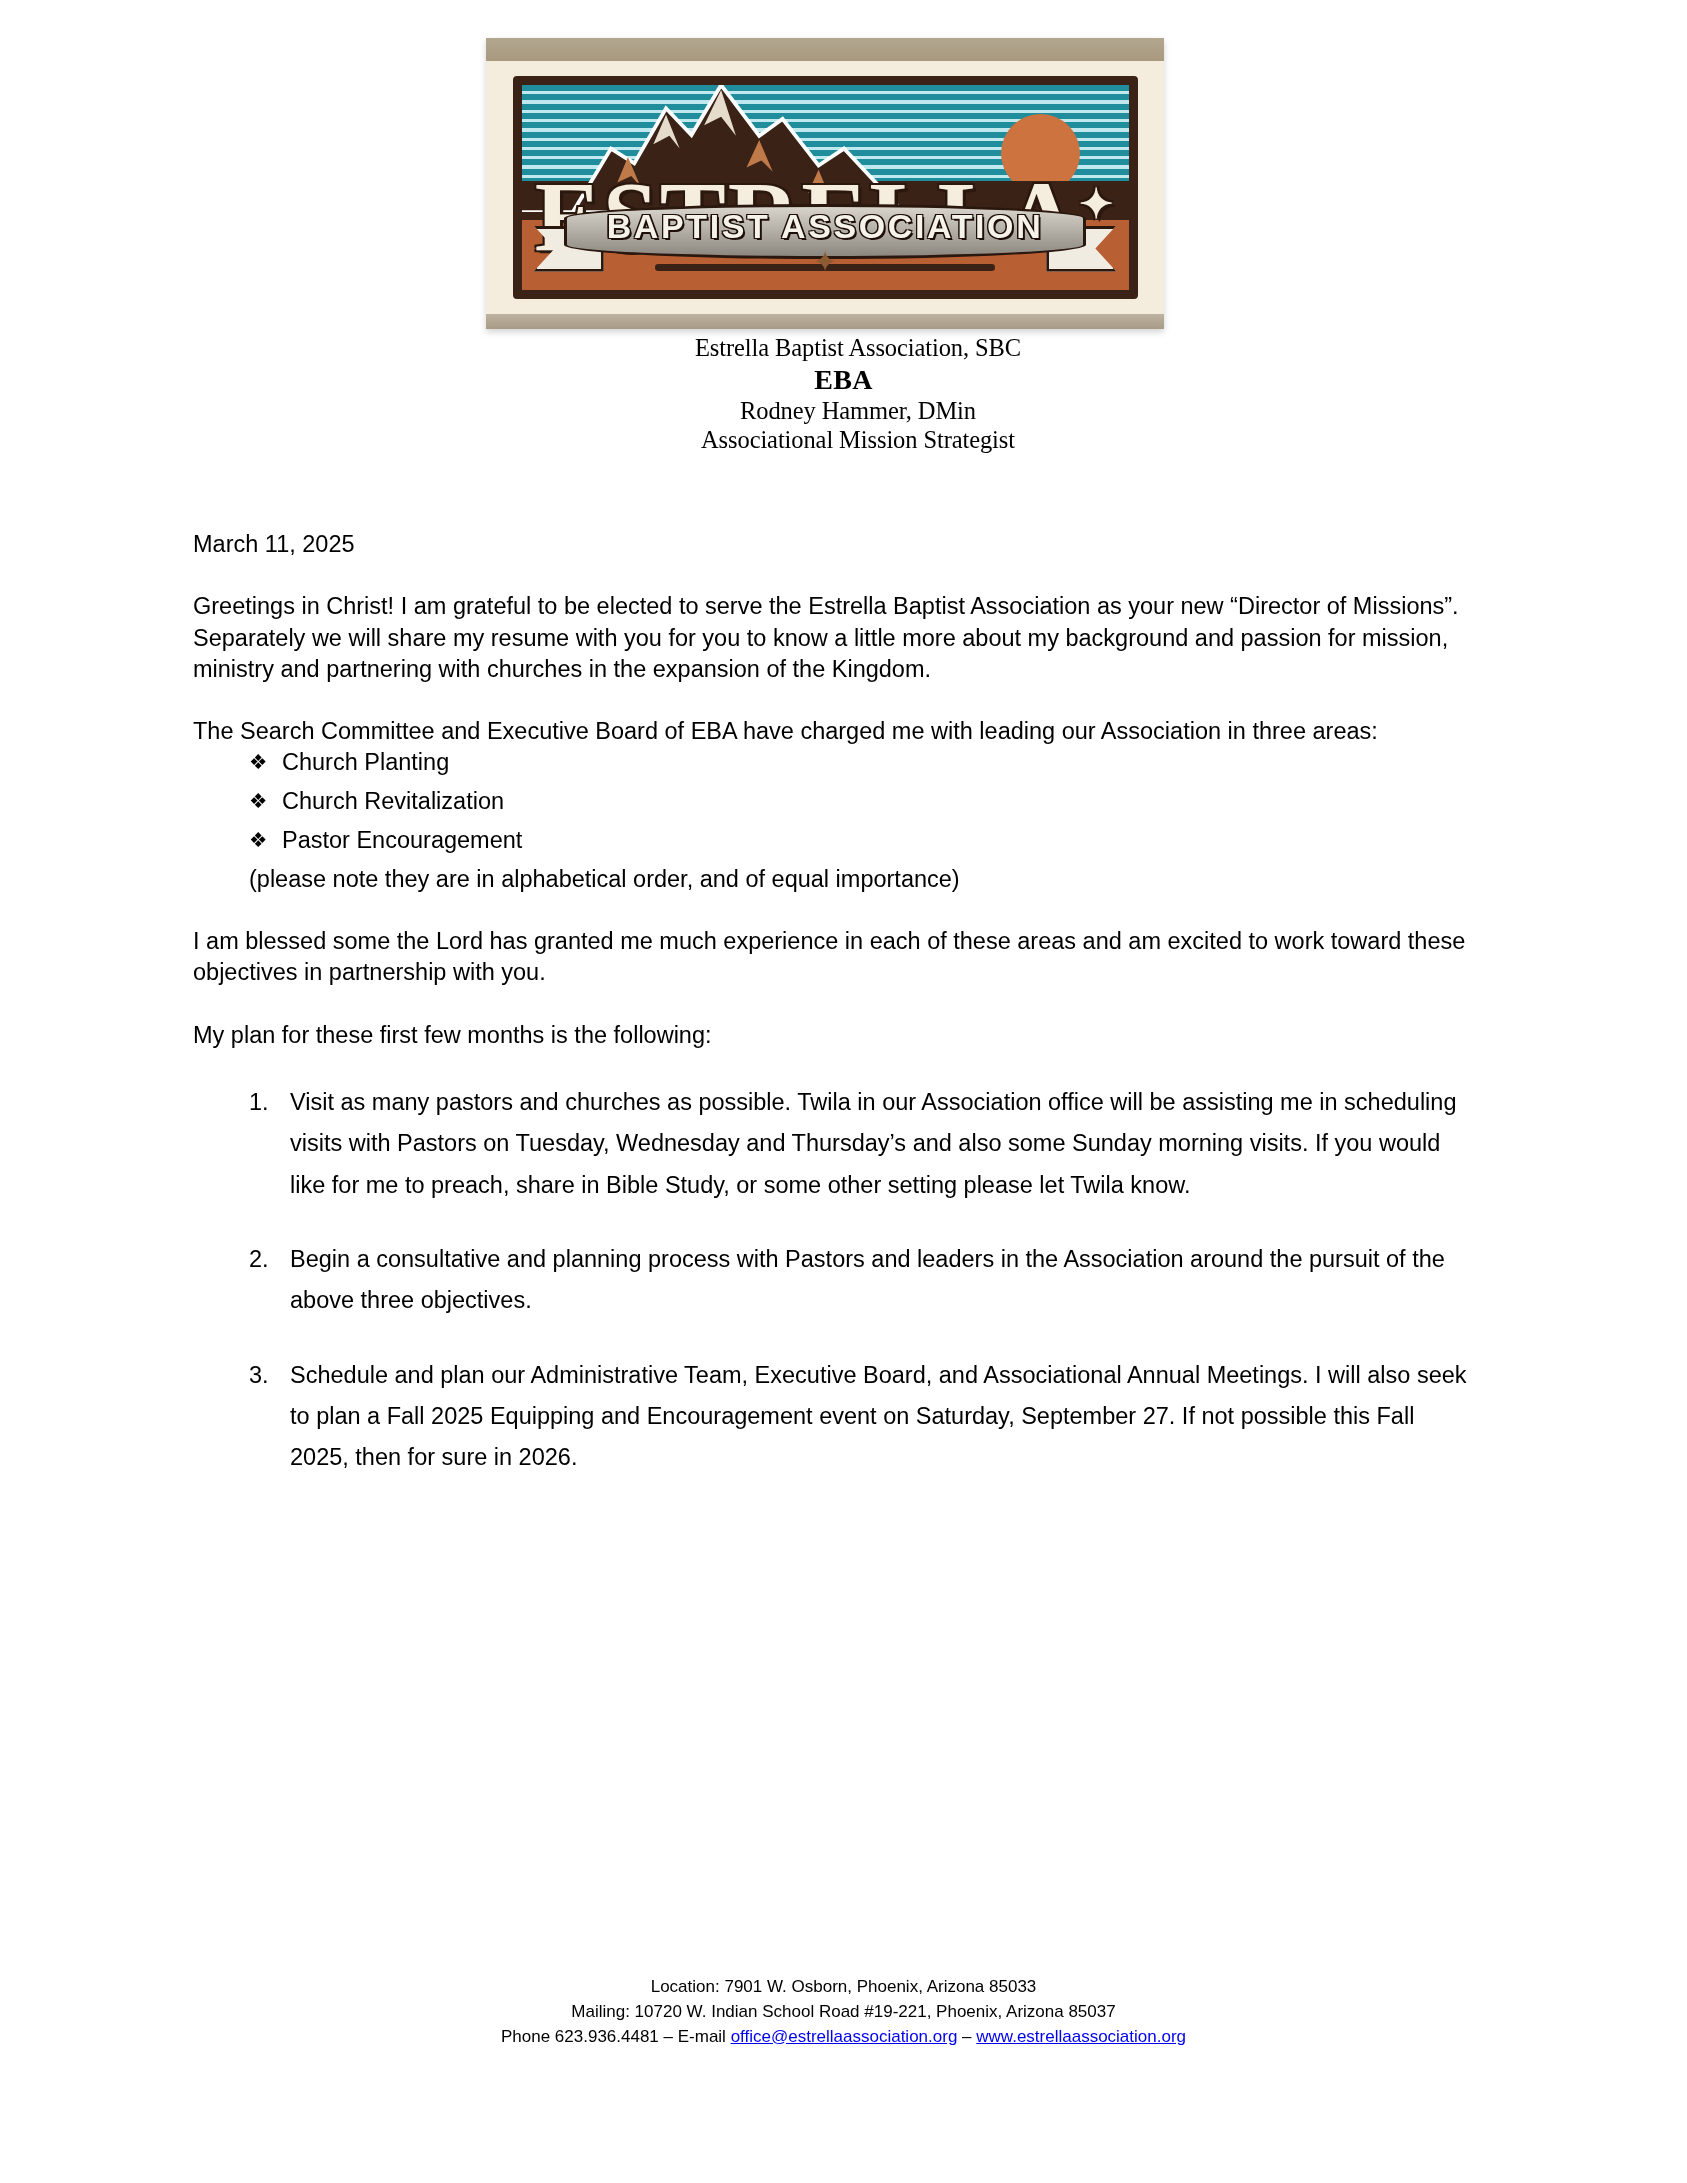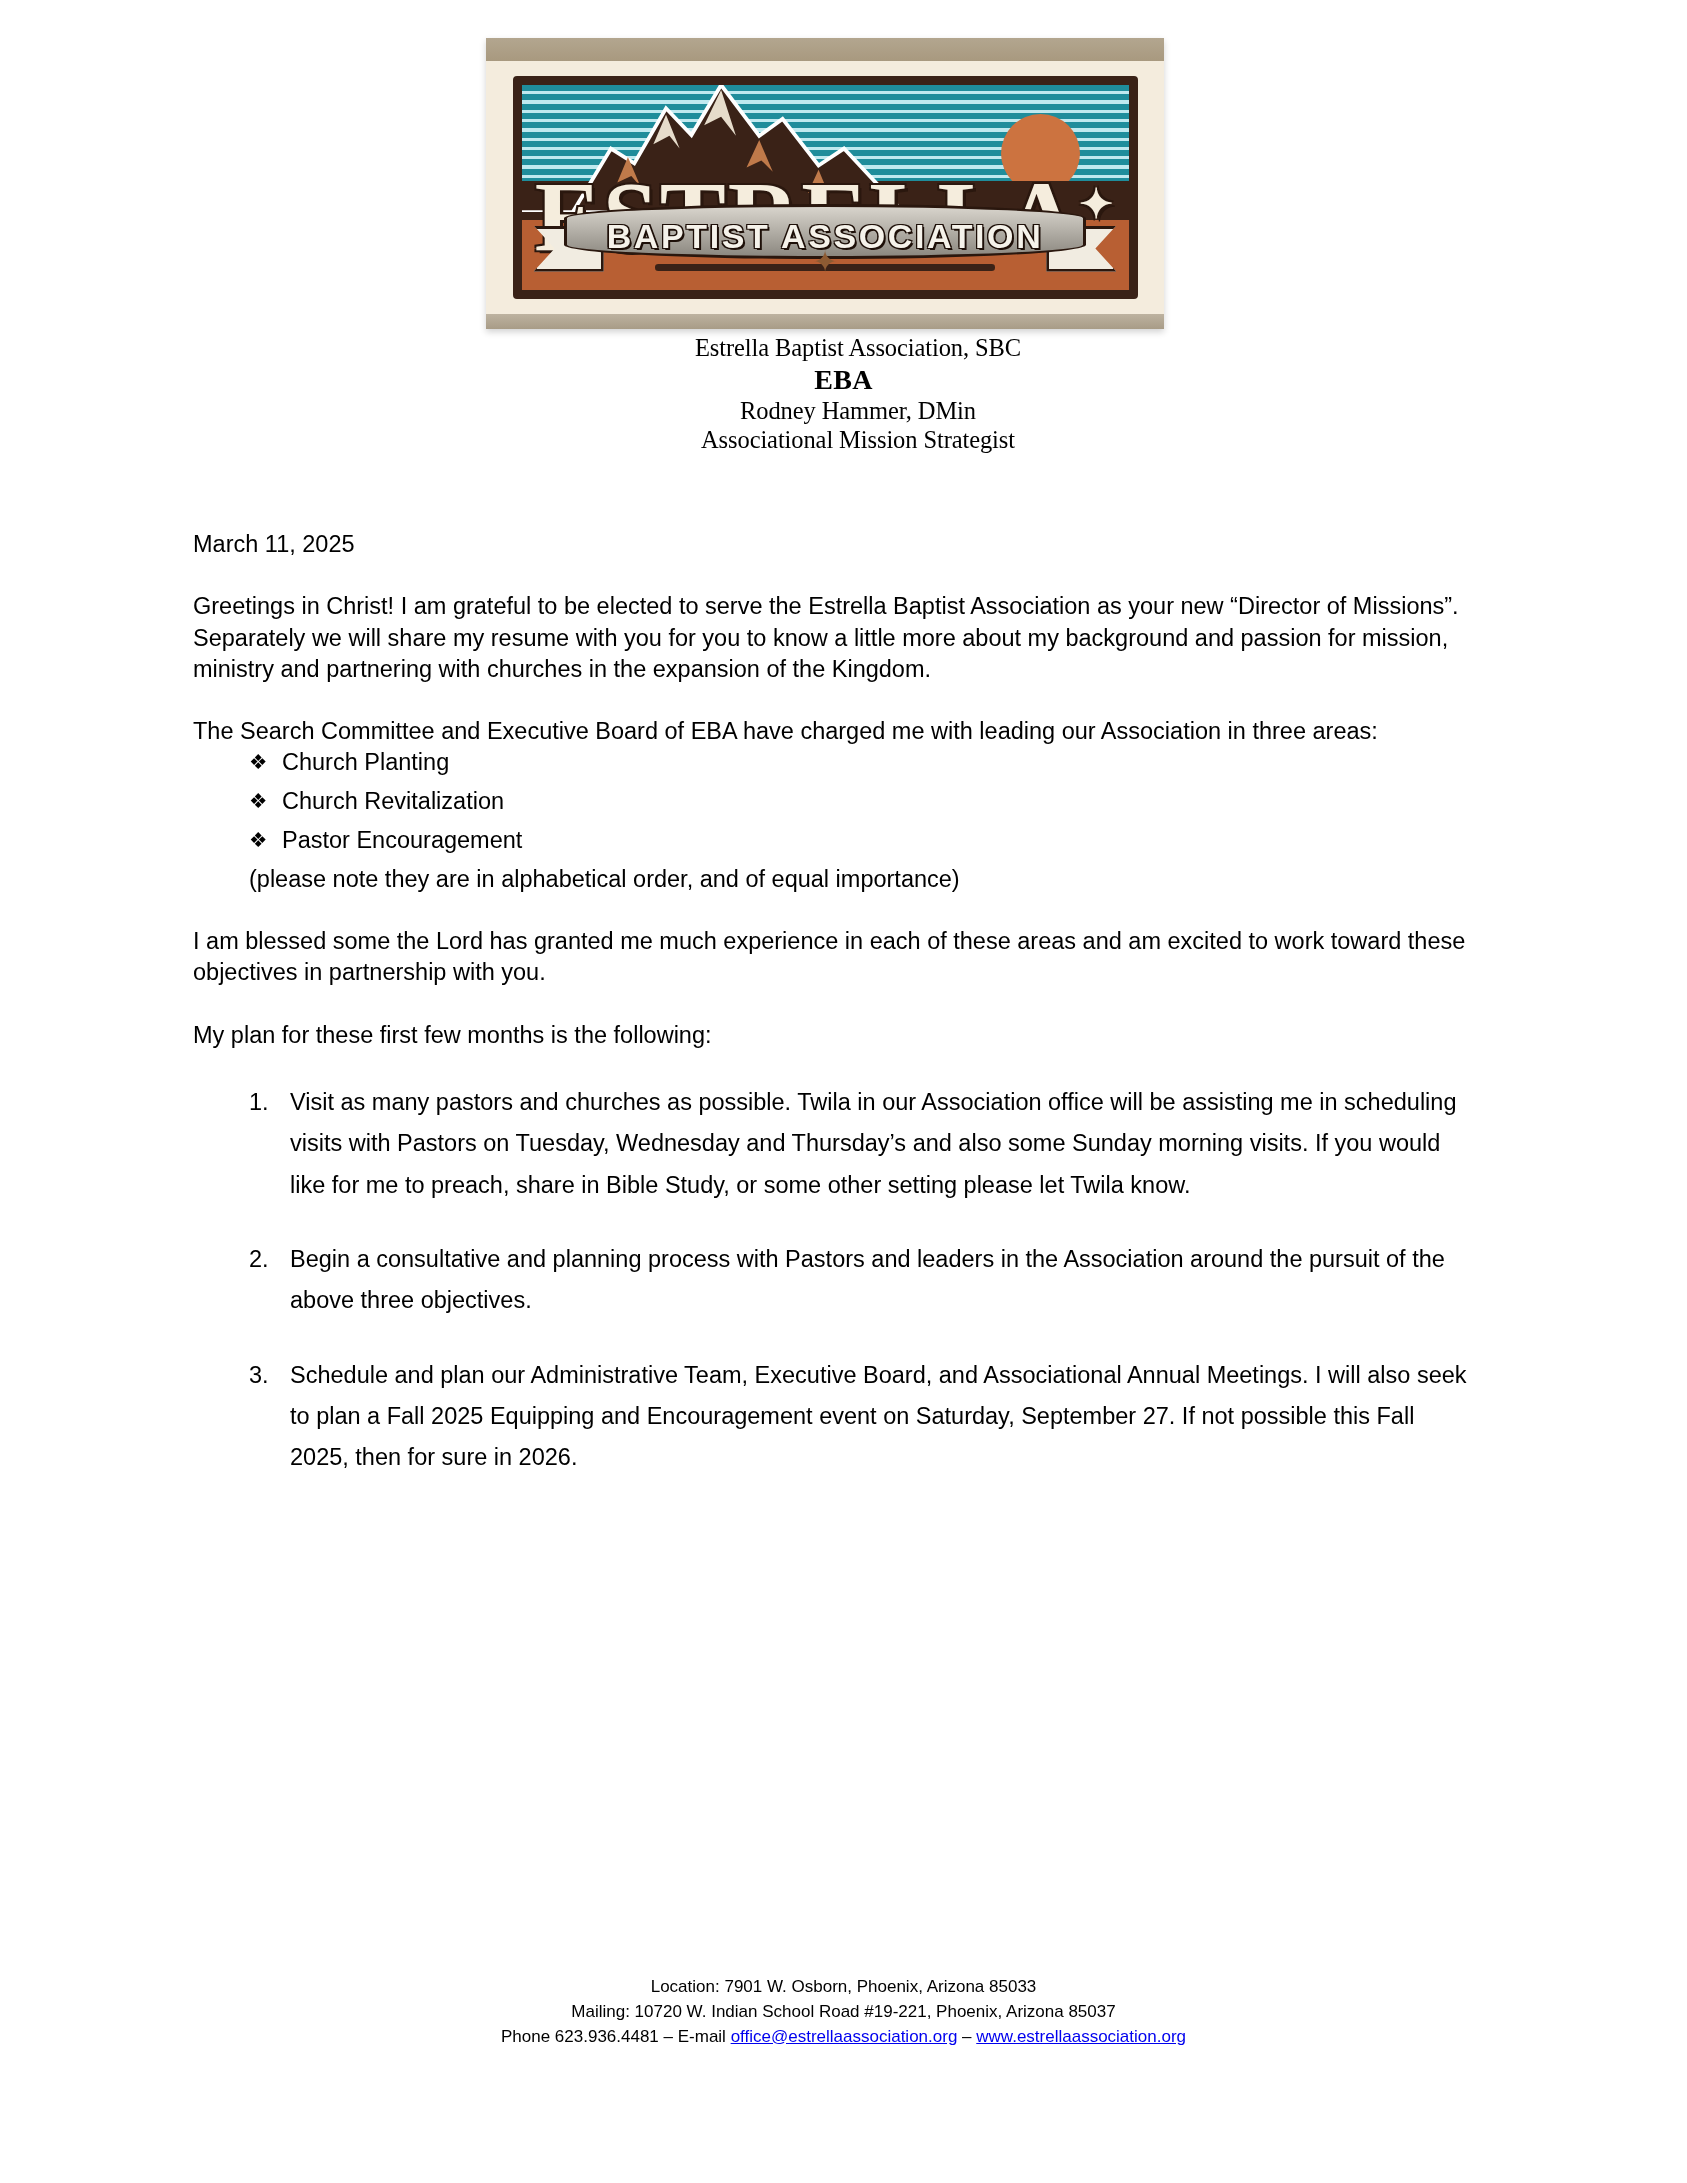--- a/index.html
+++ b/index.html
@@ -112,21 +112,21 @@
   .logo-ribbon {
     position: absolute;
     left: 7%;
     right: 7%;
     bottom: 15%;
     height: 49px;
     background: linear-gradient(180deg,#d8d4cc 0%, #8c8880 100%);
     border: 3.3px solid #2a170e;
     border-radius: 50% / 26%;
     display: flex;
-    align-items: flex-end;
+    align-items: flex-start;
     justify-content: center;
   }
   .logo-ribbon span {
     font-family: "Liberation Sans", sans-serif;
     font-weight: bold;
     font-size: 34px;
     letter-spacing: 2.6px;
     color: #f5f2ea;
     text-shadow: 2px 2px 0 #1d0f08, -1.3px -1.3px 0 #1d0f08, 1.3px -1.3px 0 #1d0f08, -1.3px 1.3px 0 #1d0f08;
   }

